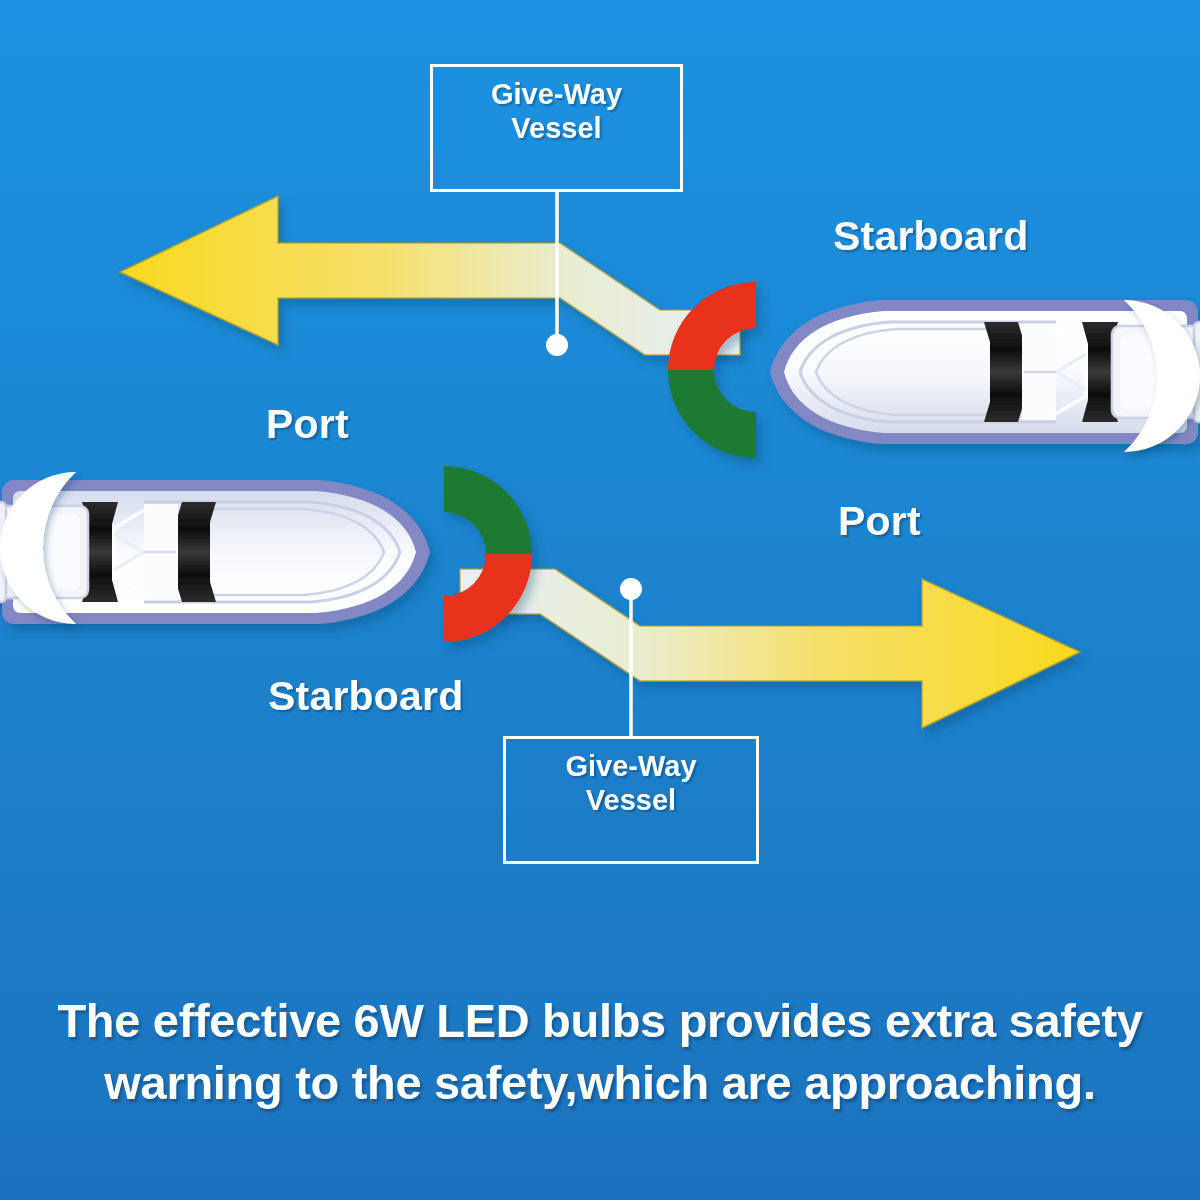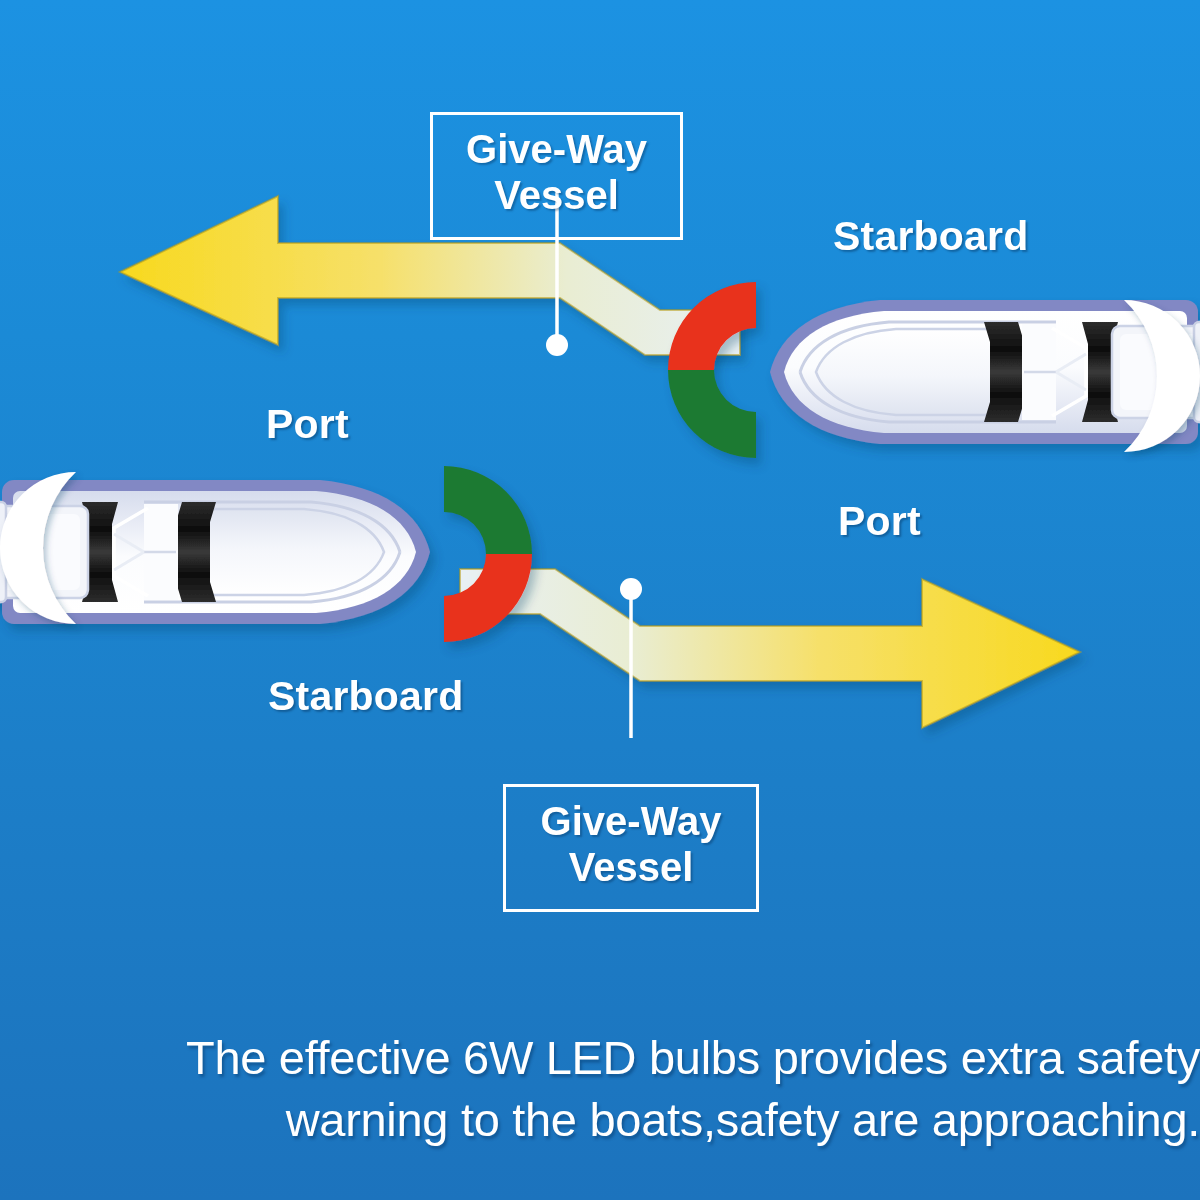--- a/index.html
+++ b/index.html
@@ -26,41 +26,39 @@
   }
   .side-lbl{font-size:41px;margin-top:8px;}
 
   .callout{
     position:absolute;
     border:3px solid #ffffff;
     box-sizing:border-box;
     text-align:center;
     color:#fff;
     font-weight:700;
-    font-size:40px;
+    font-size:29px;
     line-height:1.16;
     padding:11px 0 21px;
     text-shadow:2px 2px 2px rgba(0,40,80,.35);
     background:transparent;
-    margin-top:48px;
   }
   .callout span{display:block;}
 
   #caption{
     position:absolute;
     left:0;right:0;
     top:990px;
-    text-align:right;
+    text-align:center;
     color:#ffffff;
-    font-weight:400;
+    font-weight:700;
     font-size:47px;
     line-height:1.32;
     letter-spacing:-.3px;
     text-shadow:2px 3px 3px rgba(0,45,90,.42);
-    margin-top:37px;
   }
   #caption span{display:block;}
 </style>
 </head>
 <body>
 
 <div id="stage">
 
   <svg id="art" viewBox="0 0 1200 1200" xmlns="http://www.w3.org/2000/svg">
     <defs>
@@ -198,16 +196,16 @@
   <div class="lbl side-lbl" style="left:833px;top:205px;">Starboard</div>
 
   <div class="lbl side-lbl" style="left:266px;top:393px;">Port</div>
 
   <div class="lbl side-lbl" style="left:838px;top:490px;">Port</div>
 
   <div class="lbl side-lbl" style="left:268px;top:665px;">Starboard</div>
 
   <div id="caption">
     <span>The effective 6W LED bulbs provides extra safety</span>
-    <span>warning to the boats,safety are approaching.</span>
+    <span>warning to the safety,which are approaching.</span>
   </div>
 
 </div>
 
 </body></html>

